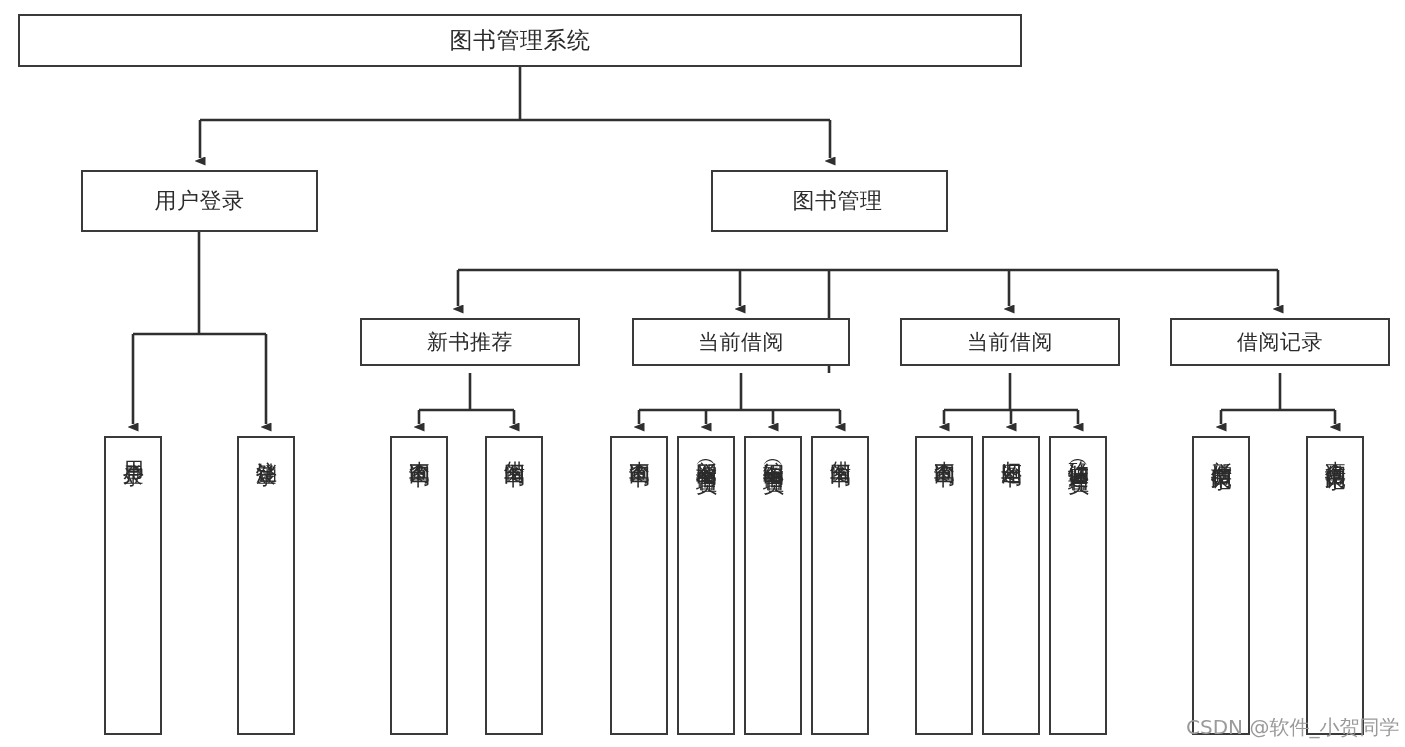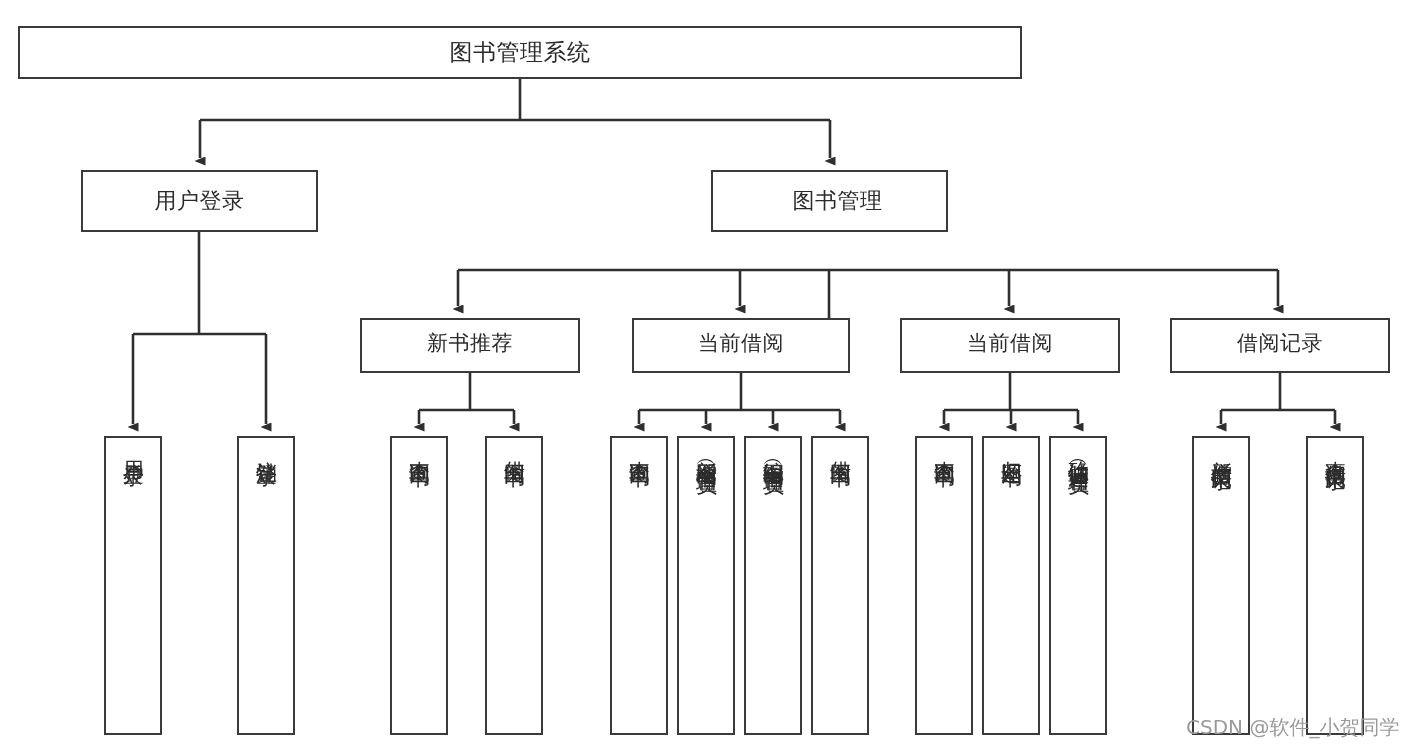--- a/index.html
+++ b/index.html
@@ -41,40 +41,38 @@
     line-height: 1.18;
     letter-spacing: 0.5px;
     white-space: nowrap;
   }
   
   .node.root {
     left: 18px;
     top: 14px;
     width: 1004px;
     height: 53px;
-    margin-top: 12px;
   }
   .node.root .node-label {
     font-size: 23px;
   }
   
   .node.lvl1 {
     top: 170px;
     height: 62px;
   }
   .node.lvl1 .node-label {
     font-size: 22px;
   }
   .node.lvl1.n-user-login  { left: 81px;  width: 237px; }
   .node.lvl1.n-book-manage { left: 711px; width: 237px; padding-left: 16px; }
   
   .node.lvl2 {
     top: 318px;
-    height: 55px;
-    font-family: Liberation Mono, monospace;
+    height: 48px;
   }
   .node.lvl2 .node-label {
     font-size: 21px;
   }
   .node.lvl2.n-new-rec   { left: 360px;  width: 220px; }
   .node.lvl2.n-borrow    { left: 632px;  width: 218px; }
   .node.lvl2.n-current   { left: 900px;  width: 220px; }
   .node.lvl2.n-record    { left: 1170px; width: 220px; }
   
   .node.leaf {

